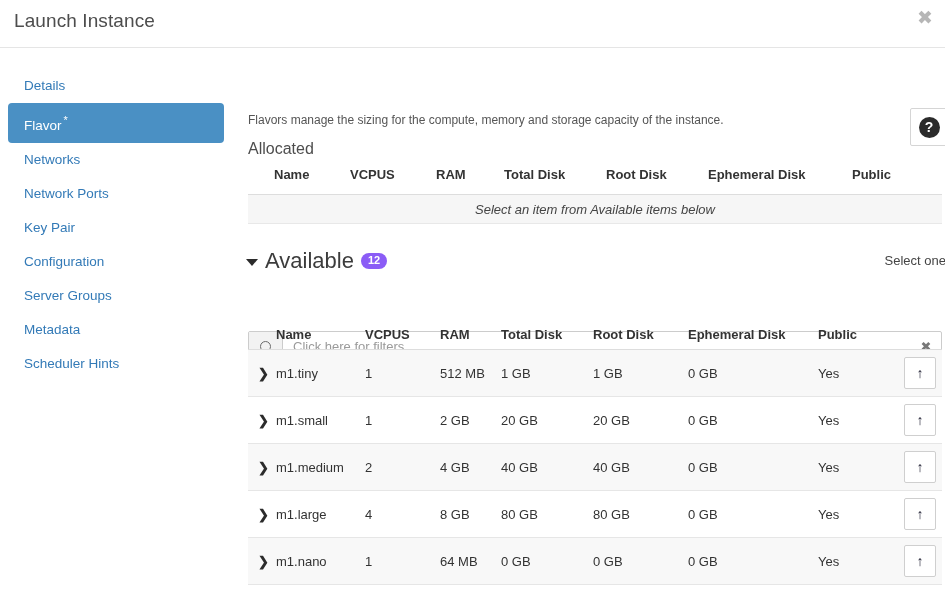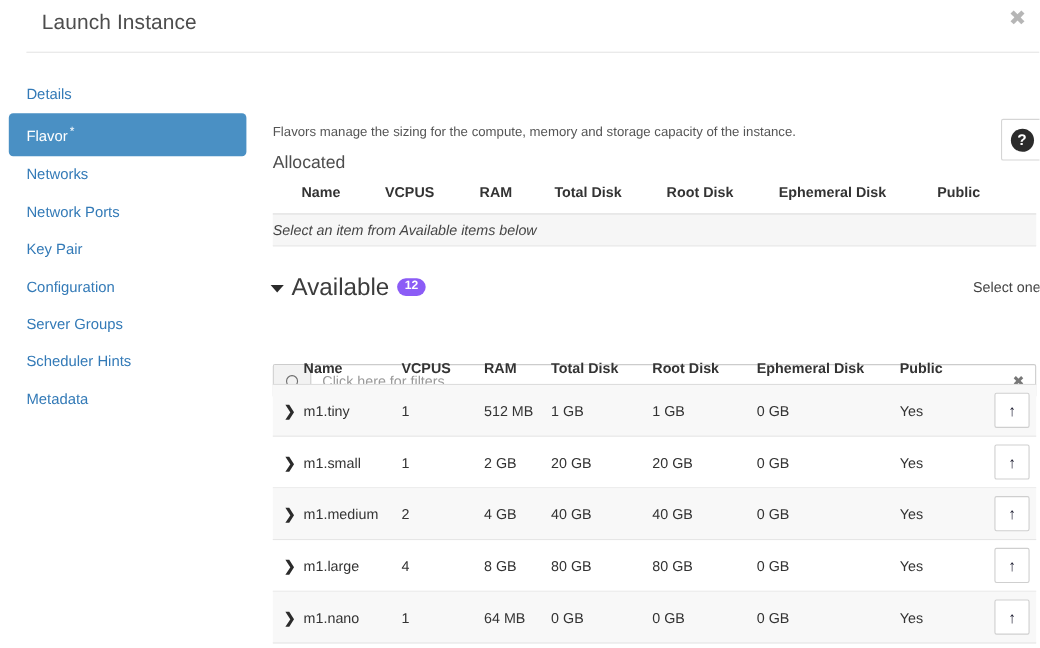--- a/index.html
+++ b/index.html
@@ -12,21 +12,20 @@
     color: #333;
   }
 
   .modal { position: relative; width: 945px; height: 589px; background: #fff; }
 
   
   .modal-header {
     position: relative;
     height: 48px;
     border-bottom: 1px solid #e5e5e5;
-    margin-left: 24px;
   }
   .modal-title {
     position: absolute;
     left: 14px; top: 10px;
     font-size: 19px;
     font-weight: 400;
     color: #4d4d4d;
     letter-spacing: 0.1px;
   }
   .close-icon {
@@ -143,21 +142,21 @@
 
   .alloc-empty {
     position: absolute;
     left: 8px; top: 146px;
     width: 694px;
     height: 30px;
     line-height: 30px;
     background: #f6f6f6;
     border-top: 1px solid #ddd;
     border-bottom: 1px solid #e8e8e8;
-    text-align: left;
+    text-align: center;
     font-style: italic;
     font-size: 13px;
     color: #444;
   }
 
   
   .avail-header {
     position: absolute;
     left: 6px; top: 200px;
     display: flex;
@@ -320,22 +319,22 @@
   <div class="modal-body">
 
     <div class="sidebar" id="sidebar-nav">
         <div class="nav-item"><span>Details</span></div>
         <div class="nav-item active"><span>Flavor</span><span class="star">*</span></div>
         <div class="nav-item"><span>Networks</span></div>
         <div class="nav-item"><span>Network Ports</span></div>
         <div class="nav-item"><span>Key Pair</span></div>
         <div class="nav-item"><span>Configuration</span></div>
         <div class="nav-item"><span>Server Groups</span></div>
+        <div class="nav-item"><span>Metadata</span></div>
         <div class="nav-item"><span>Scheduler Hints</span></div>
-        <div class="nav-item"><span>Metadata</span></div>
       </div>
 
     <div class="content">
 
       <div class="help-btn">
         <div class="help-circle">?</div>
       </div>
 
       <div class="desc">Flavors manage the sizing for the compute, memory and storage capacity of the instance.</div>
 

